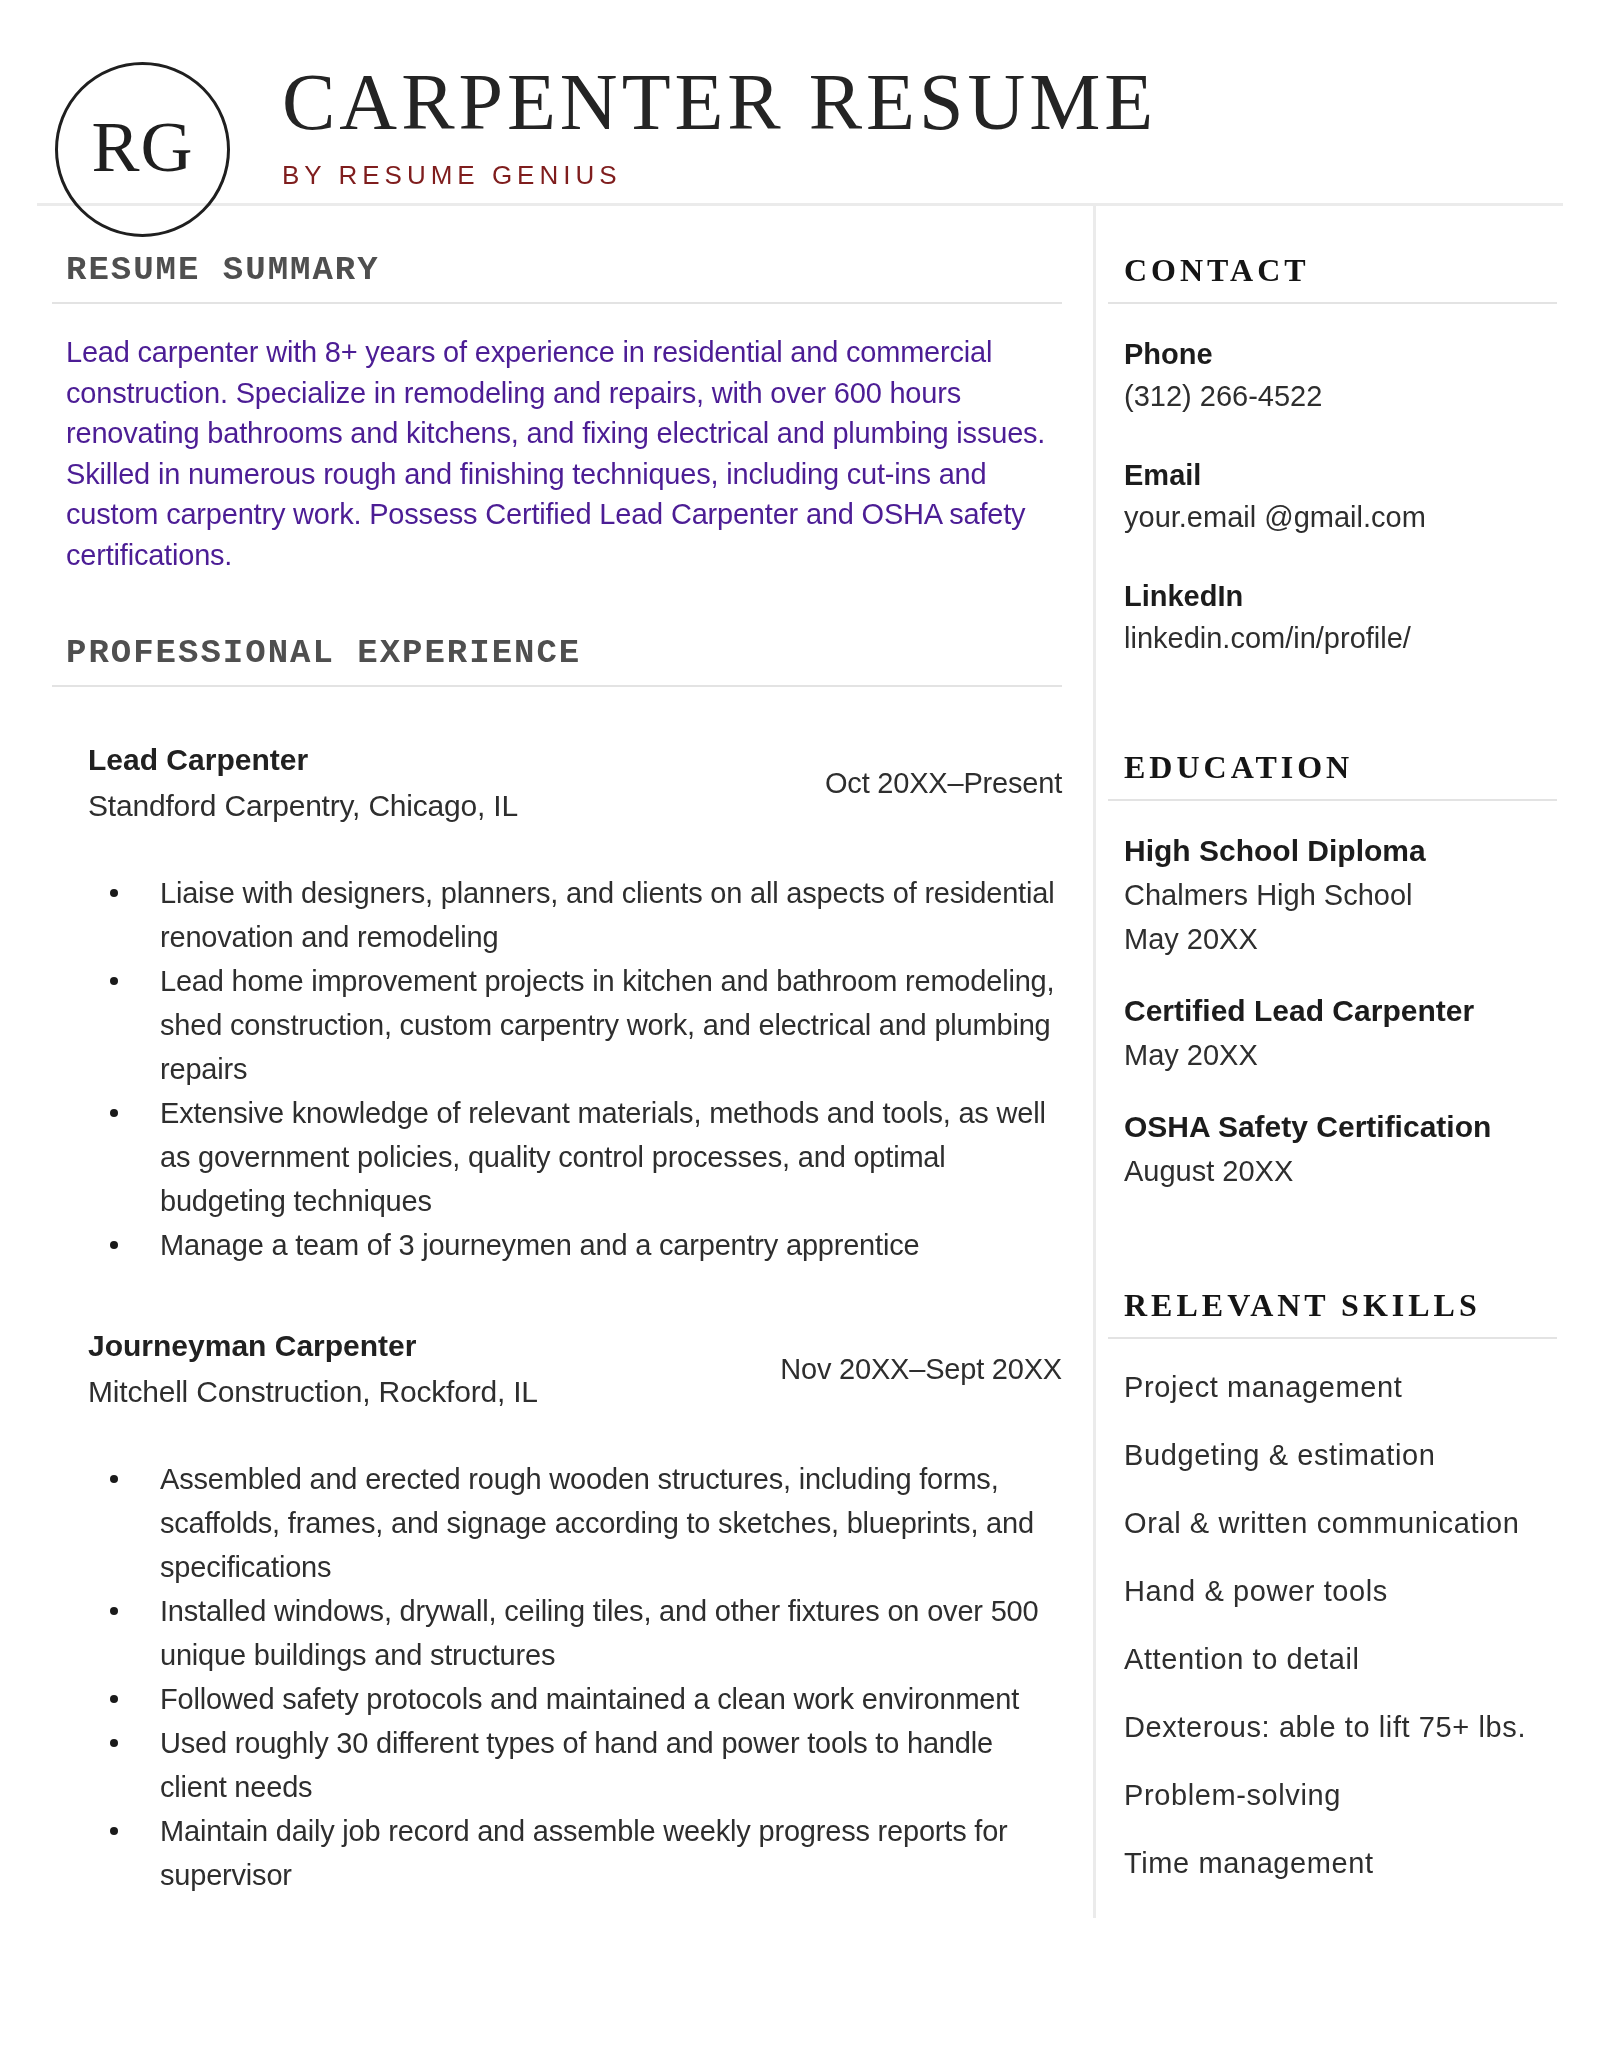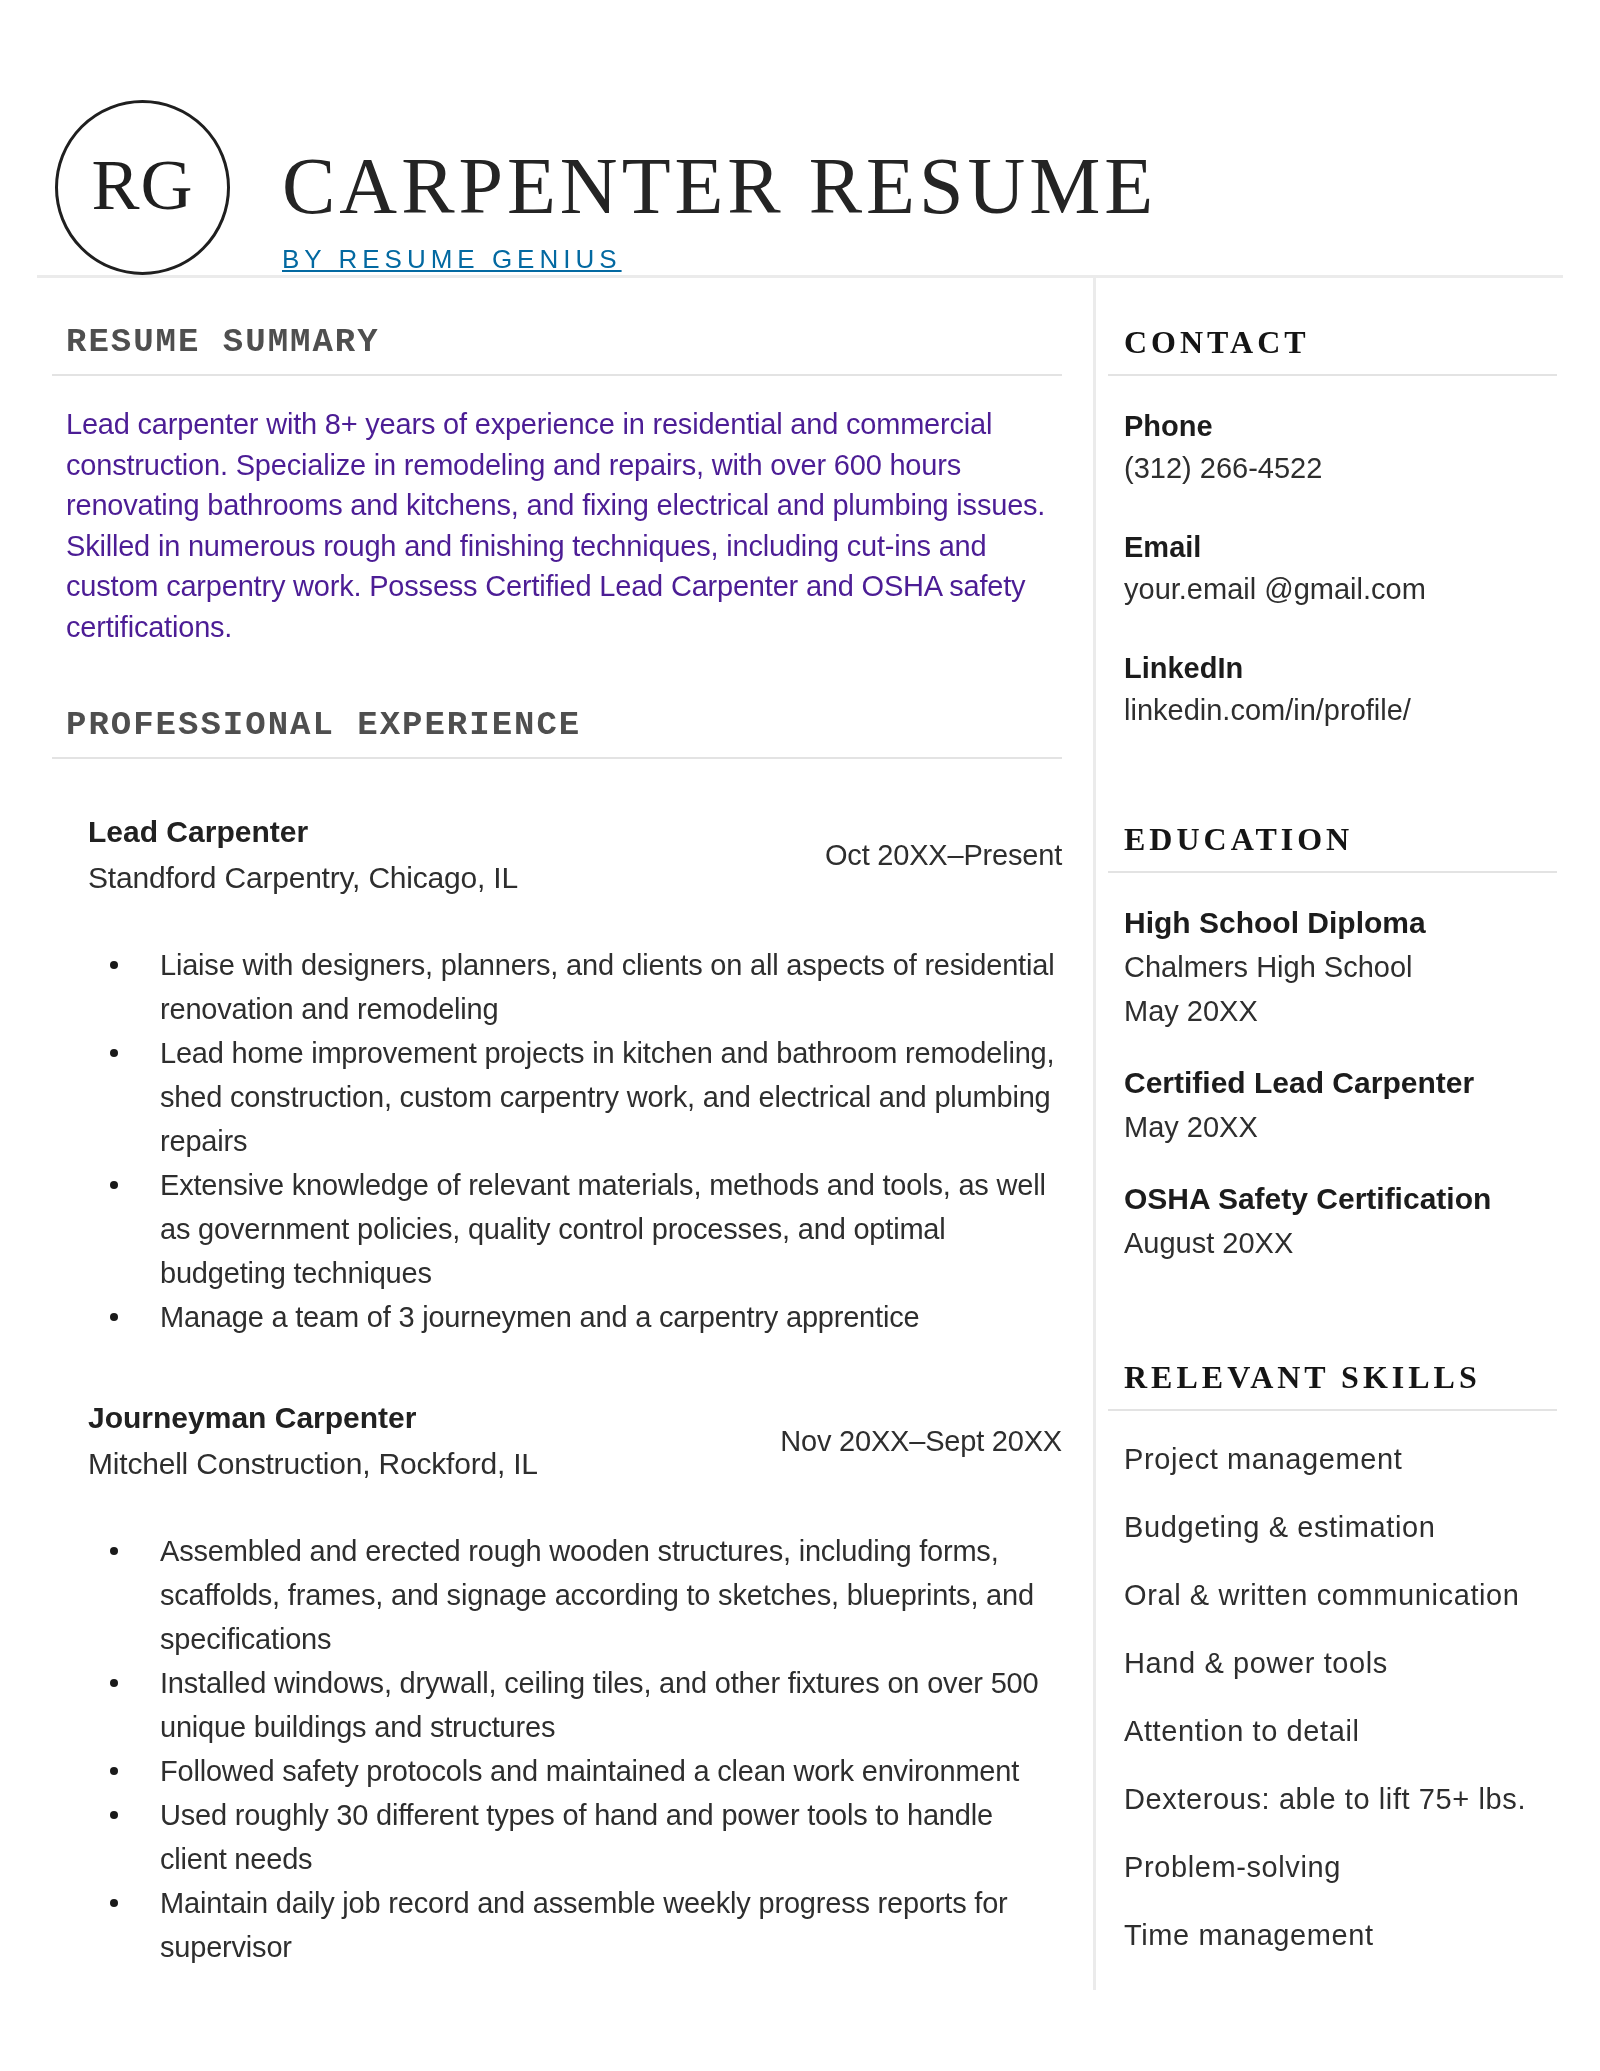--- a/index.html
+++ b/index.html
@@ -5,36 +5,36 @@
   * { margin:0; padding:0; box-sizing:border-box; }
   html,body { background:#ffffff; }
   body {
     width:1600px; height:2071px; margin:0 auto;
     font-family:"Liberation Sans", sans-serif;
     color:#2e2e2e; overflow:hidden;
   }
   .page { padding:0 37px; }
 
   
-  .header { display:flex; align-items:flex-end; padding:62px 0 0 18px; height:275px; }
+  .header { display:flex; align-items:flex-start; padding:62px 0 0 18px; height:203px; }
   .logo-circle {
     width:175px; height:175px; border:3px solid #1f1f1f; border-radius:50%;
     display:flex; align-items:center; justify-content:center; flex:0 0 auto;
   }
   .logo-initials {
     font-family:"Liberation Serif", serif; font-size:72px; color:#1f1f1f;
     letter-spacing:1px; transform:translateY(-2px);
   }
   .title-block { margin-left:52px; }
   .doc-title {
     font-family:"Liberation Serif", serif; font-size:80px; font-weight:400;
     color:#242424; letter-spacing:4px; line-height:1;
   }
   .doc-subtitle {
-    margin-top:18px; font-size:26px; letter-spacing:5px; color:#0369a1;text-decoration:underline;
+    margin-top:18px; font-size:26px; letter-spacing:5px; color:#7f1d1d;
   }
 
   
   .content { display:flex; border-top:3px solid #ebebeb; min-height:1715px; align-items:stretch; }
   .col-left  { flex:0 0 1056px; padding:44px 31px 0 15px; }
   .col-right { flex:1; border-left:3px solid #ebebeb; padding:44px 6px 0 12px; }
 
   
   .sec-head {
     font-family:Liberation Mono, monospace; font-weight:700; font-size:34px;

